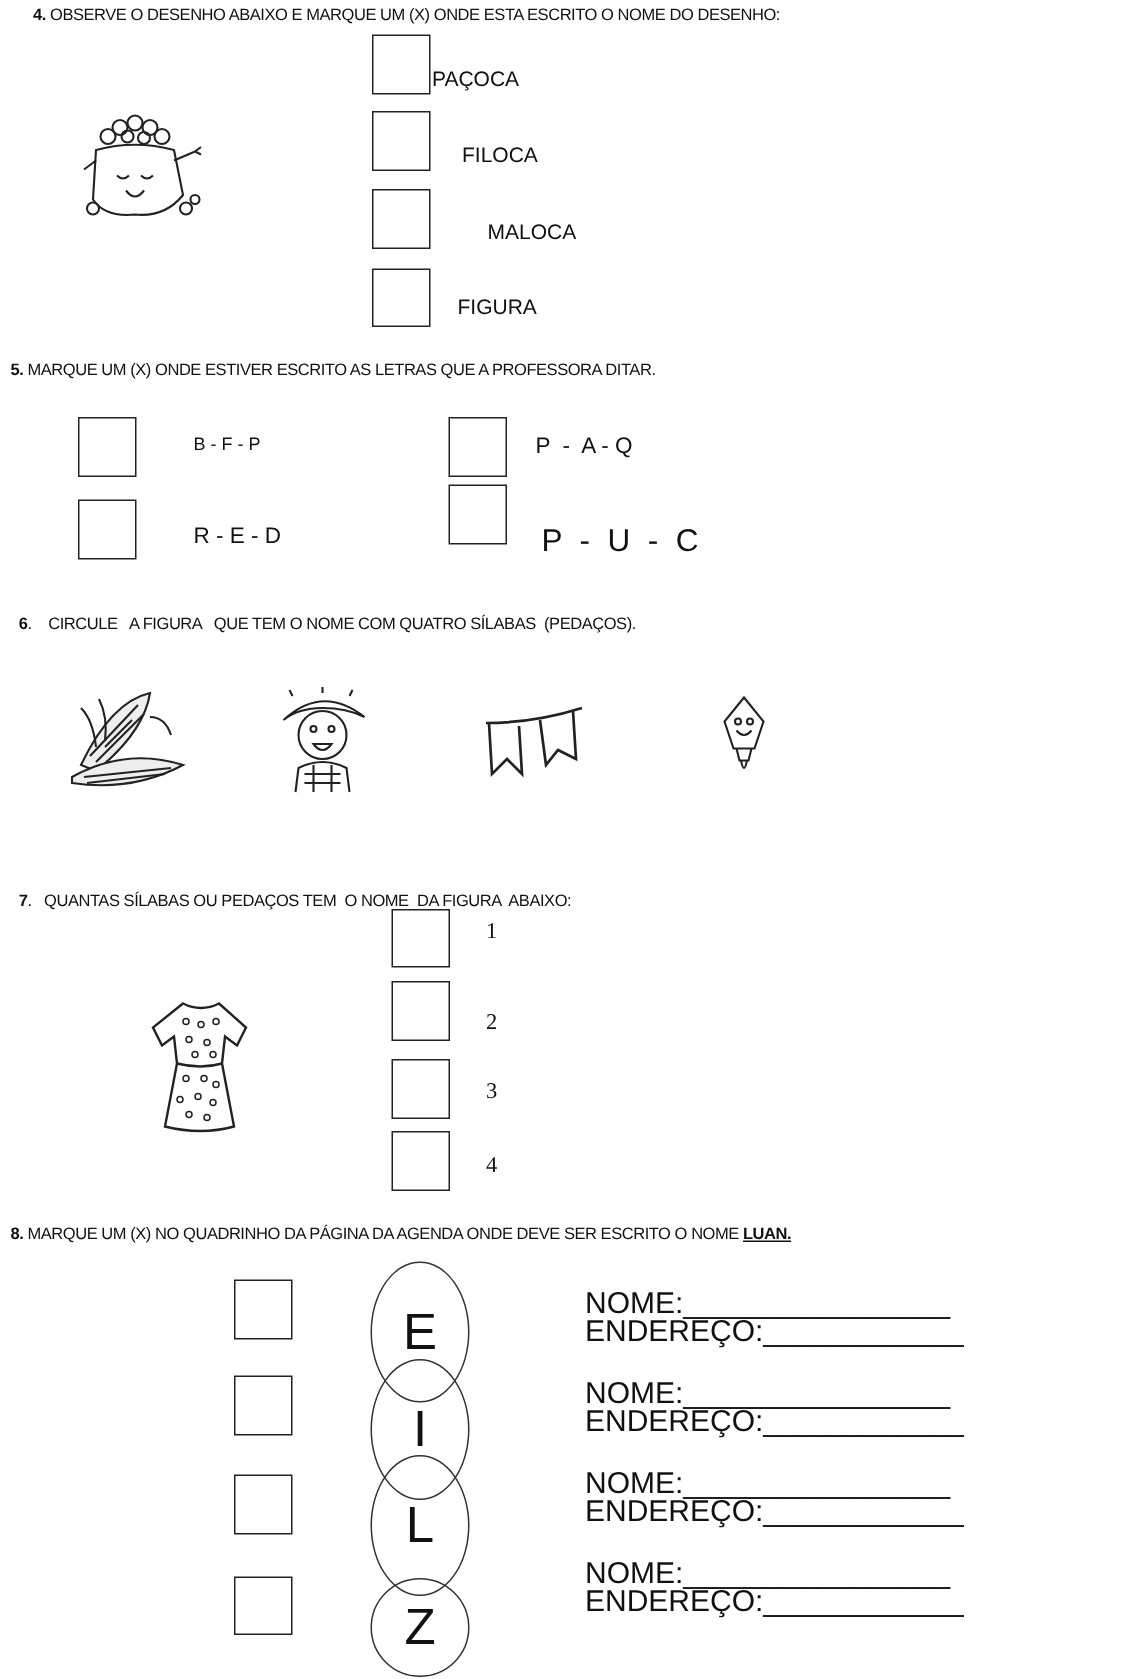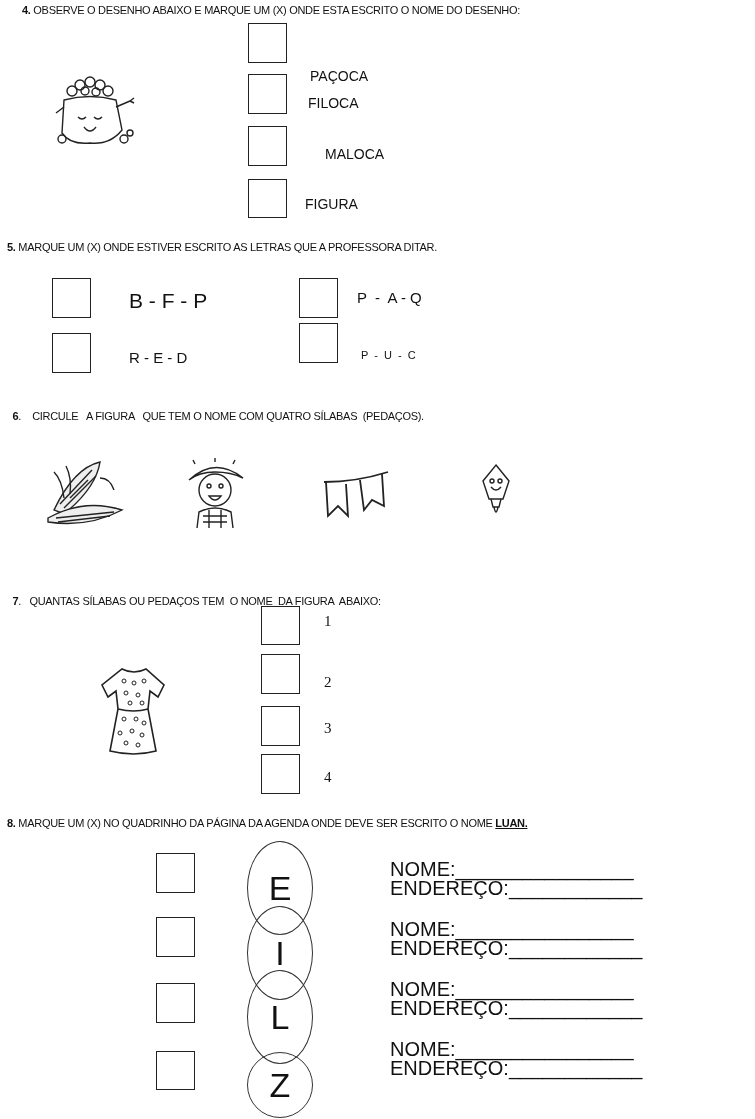--- a/index.html
+++ b/index.html
@@ -38,40 +38,40 @@
       <path d="M34 52 Q40 60 46 52"></path>
     <path d="M66 32 L80 26 M80 26 l4 -3 M80 26 l4 2"></path>
     <path d="M14 32 L6 38"></path>
     <circle cx="12" cy="64" r="4"></circle>
       <circle cx="74" cy="64" r="4"></circle>
       <circle cx="80" cy="58" r="3"></circle>
   </g>
 </svg>
 
 <div class="box" style="left:248px;top:23px;width:39px;height:40px;"></div>
-<div class="lbl" style="left:310px;top:44px;margin-top:24px;">PAÇOCA</div>
+<div class="lbl" style="left:288px;top:44px;">PAÇOCA</div>
 <div class="box" style="left:248px;top:74px;width:39px;height:40px;"></div>
 <div class="lbl" style="left:308px;top:95px;">FILOCA</div>
 <div class="box" style="left:248px;top:126px;width:39px;height:40px;"></div>
 <div class="lbl" style="left:309px;top:146px;margin-left:16px;">MALOCA</div>
 <div class="box" style="left:248px;top:179px;width:39px;height:39px;"></div>
 <div class="lbl" style="left:305px;top:196px;">FIGURA</div>
 
 <div class="abs q" style="left:7px;top:241px;text-align:center;">
   <b>5.</b>
   <span>MARQUE UM (X) ONDE ESTIVER ESCRITO AS LETRAS QUE A PROFESSORA DITAR.</span>
 </div>
 <div class="box" style="left:52px;top:278px;width:39px;height:40px;"></div>
-<div class="lbl" style="left:129px;top:289px;font-size:21px;white-space:pre;">B - F - P</div>
+<div class="lbl" style="left:129px;top:289px;font-size:12px;white-space:pre;">B - F - P</div>
 <div class="box" style="left:299px;top:278px;width:39px;height:40px;"></div>
 <div class="lbl" style="left:357px;top:289px;font-size:15px;white-space:pre;">P  -  A - Q</div>
 <div class="box" style="left:52px;top:333px;width:39px;height:40px;"></div>
 <div class="lbl" style="left:129px;top:349px;font-size:15px;white-space:pre;">R - E - D</div>
 <div class="box" style="left:299px;top:323px;width:39px;height:40px;"></div>
-<div class="lbl" style="left:361px;top:349px;font-size:11px;white-space:pre;">P  -  U  -  C</div>
+<div class="lbl" style="left:361px;top:349px;font-size:21px;white-space:pre;">P  -  U  -  C</div>
 
 <div class="abs q" style="left:7px;top:398px;white-space:pre;">
   <b>6</b><span>.    </span><span>CIRCULE   A FIGURA   QUE TEM O NOME COM QUATRO SÍLABAS  (PEDAÇOS).</span>
 </div>
 
 <svg style="left:44px;top:458px;" width="82" height="72" viewBox="0 0 82 72">
   <g fill="none" stroke="#222" stroke-width="1.4">
     <path d="M10 52 Q30 10 56 4 Q52 30 20 56 Z" fill="#eee"></path>
     <path d="M16 46 L48 12 M20 50 L52 18 M26 40 L44 22"></path>
     <path d="M4 60 Q40 40 78 52 Q44 70 4 64 Z" fill="#eee"></path>

